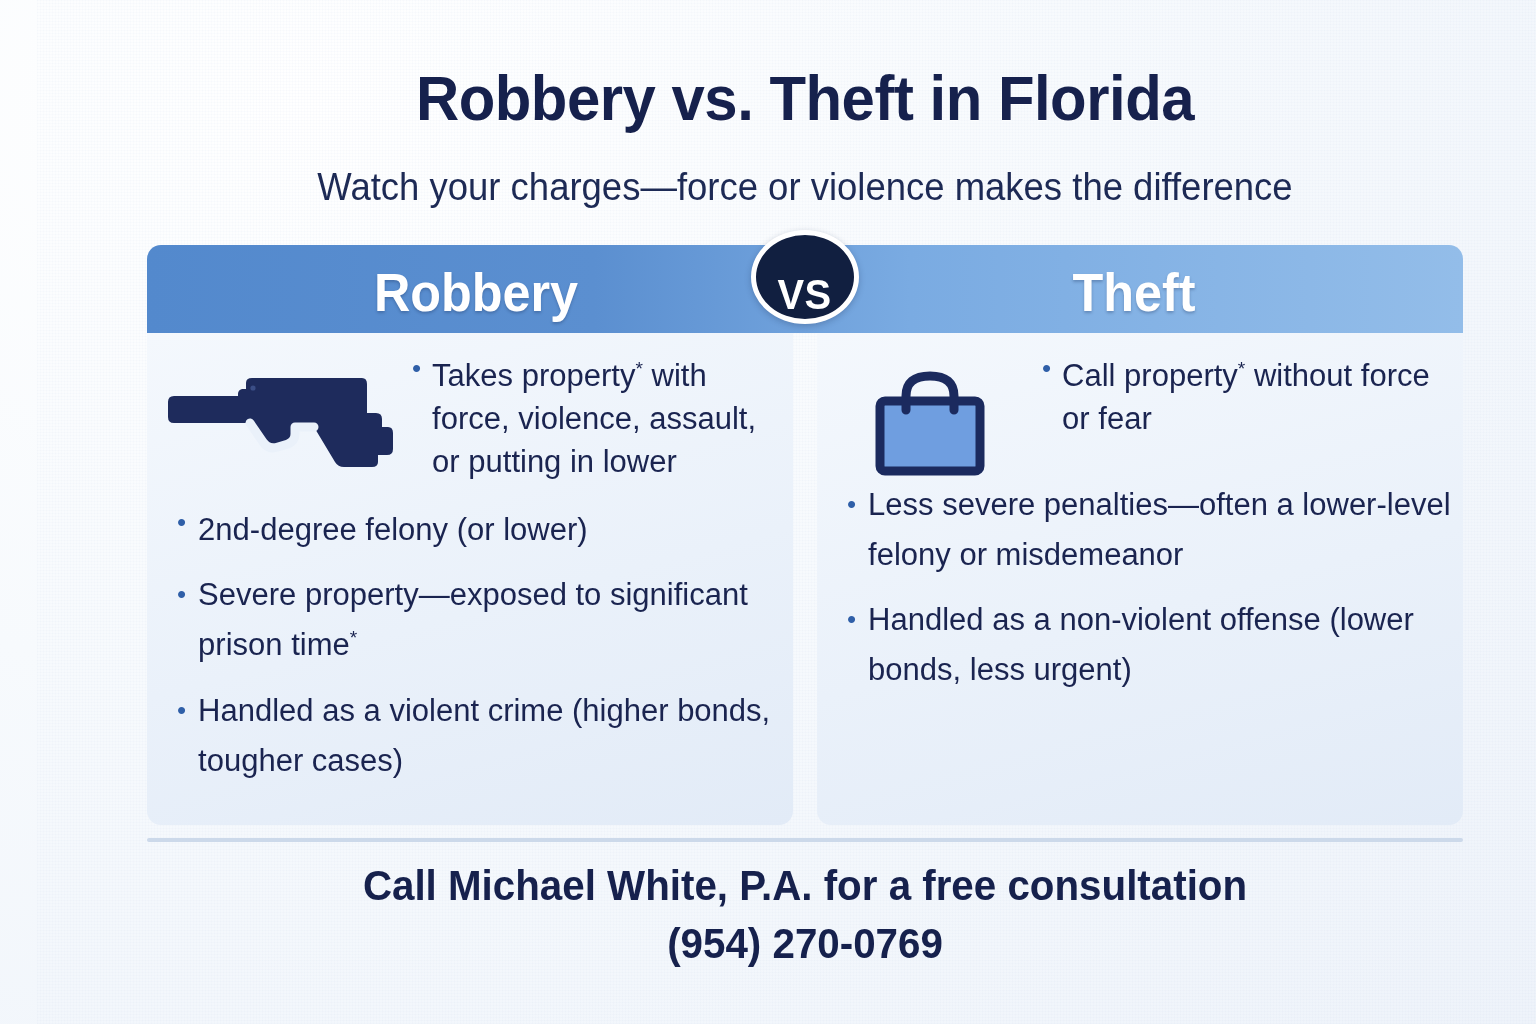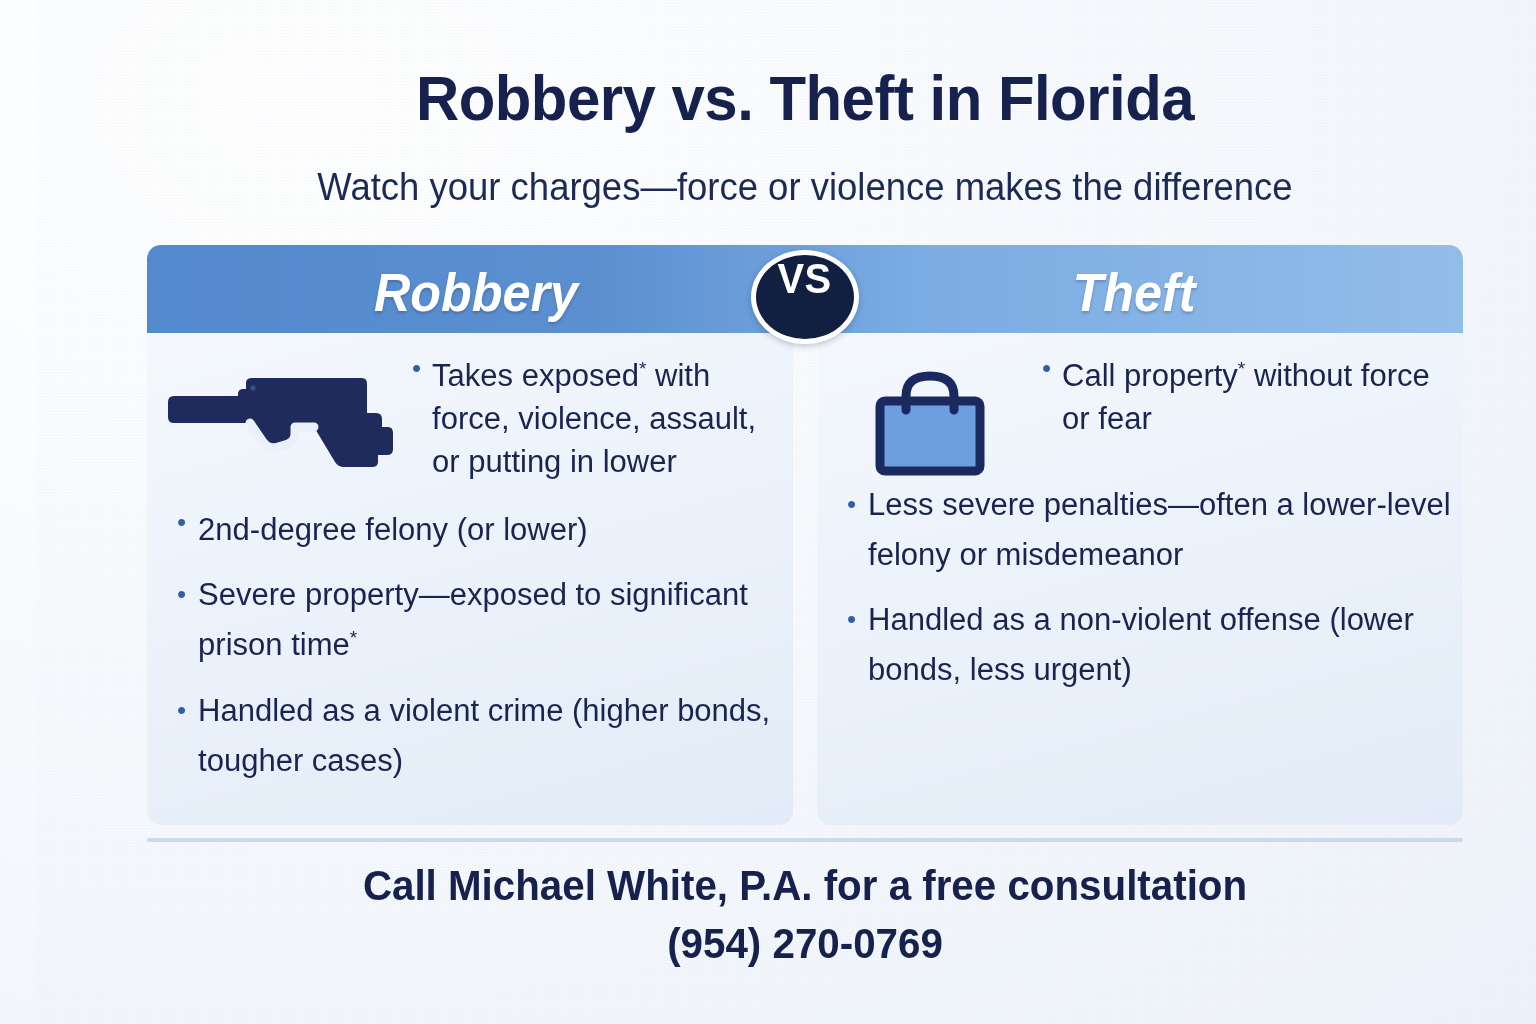--- a/index.html
+++ b/index.html
@@ -74,47 +74,46 @@
 
   .band {
     position: absolute;
     left: 0;
     top: 0;
     width: 1316px;
     height: 88px;
     border-radius: 14px 14px 0 0;
     background: linear-gradient(90deg, #5389cd 0%, #5b8fd0 34%, #7aabe2 58%, #93bde9 100%);
     overflow: hidden;
-    font-style: italic;
   }
 
   .band-label {
     position: absolute;
     top: 17px;
     font-size: 53px;
     font-weight: 700;
     color: #ffffff;
     text-shadow: 0 2px 3px rgba(20,40,80,0.28);
     transform: scaleX(0.95);
   }
   .band-label.left  { left: 0;   width: 658px; text-align: center; }
   .band-label.right { left: 658px; width: 658px; text-align: center; }
 
   .vs-badge {
     position: absolute;
     left: 50%;
-    top: 52px;
+    top: 32px;
     transform: translate(-50%, -50%);
     width: 108px;
     height: 94px;
     border-radius: 50%;
     background: #111f40;
     border: 5px solid #ffffff;
     display: flex;
-    align-items: flex-start;
+    align-items: flex-end;
     justify-content: center;
     z-index: 6;
     box-shadow: 0 2px 6px rgba(20,35,70,0.25);
   }
   .vs-badge span {
     color: #ffffff;
     font-size: 42px;
     font-weight: 700;
     letter-spacing: 0.5px;
     transform: scaleX(0.95);
@@ -270,21 +269,21 @@
           <div class="icon-wrap">
             <svg width="232" height="122" viewBox="0 0 232 122" aria-hidden="true">
               <path d="M74 35 L74 33 Q74 29 78 28 L82 28 L82 22 Q82 17 88 17 L198 17 Q203 17 203 23 L203 52 L212 52 Q218 52 218 58 L218 66 L224 66 Q229 66 229 72 L229 88 Q229 94 223 94 L214 94 L214 101 Q214 106 208 106 L180 106 Q174 106 171 101 L150 66 L131 66 L131 73 Q131 80 124 83 L114 86 Q104 89 99 81 L86 62 L10 62 Q4 62 4 56 L4 41 Q4 35 10 35 Z" fill="#1e2b5c"></path>
               <path d="M86 62 L99 81 Q104 89 114 86 L124 83 Q131 80 131 73 L131 66 L150 66" fill="none" stroke="#eaf1fa" stroke-width="9" stroke-linejoin="round" stroke-linecap="round"></path>
               <circle cx="89" cy="27" r="2.6" fill="#3b4e86"></circle>
             </svg>
           </div>
           <div class="lead-text">
             <span class="dot">•</span>
             <span>
-              <b>Takes</b><span> exposed</span><sup>*</sup><span> with force, violence, assault, or putting in </span><b>lower</b>
+              <b>Takes</b><span> property</span><sup>*</sup><span> with force, violence, assault, or putting in </span><b>lower</b>
             </span>
           </div>
         </div>
 
         <div class="bullets">
           <div class="bullet">
             <span class="dot">•</span>
             <span class="btext"><span>2nd-degree felony (or lower)</span><sup></sup></span>
           </div>
           <div class="bullet">

